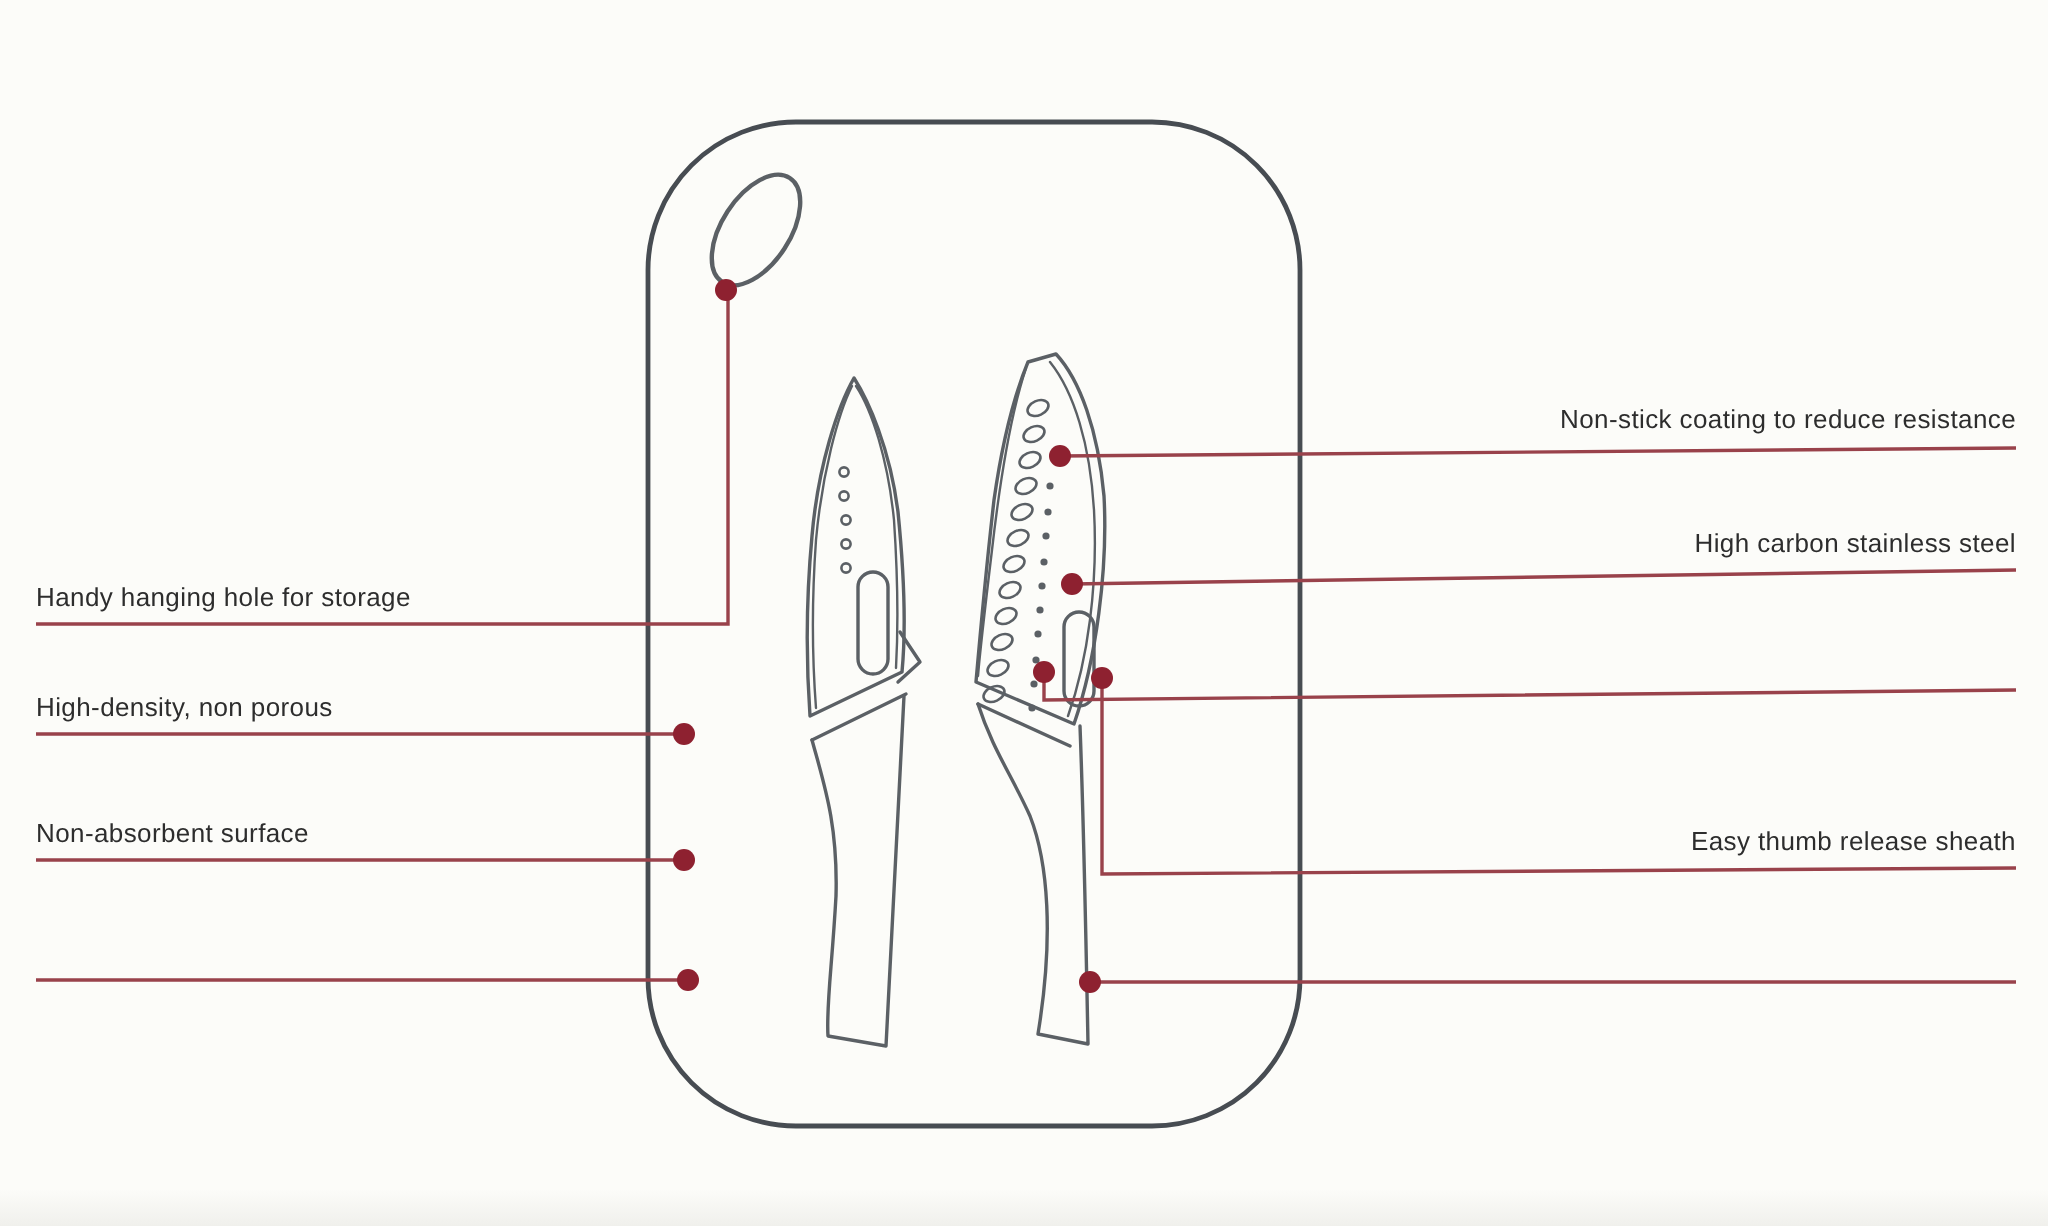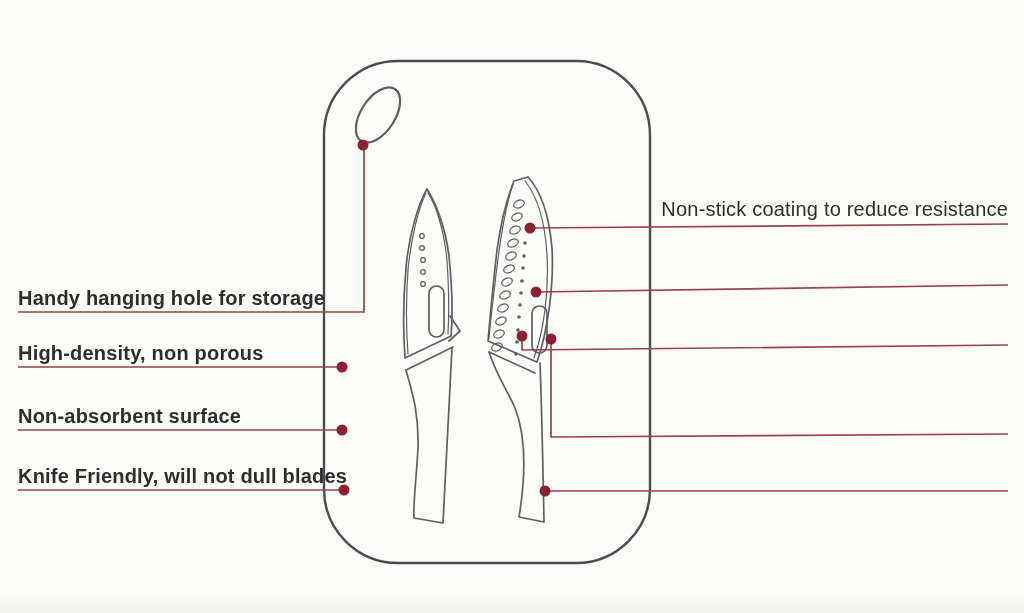--- a/index.html
+++ b/index.html
@@ -23,24 +23,24 @@
   .stage svg{position:absolute;left:0;top:0;}
   .board-line{stroke:var(--outline-gray);stroke-width:2.4;fill:none;stroke-linejoin:round;}
   .gray-line{stroke:var(--knife-gray);stroke-width:1.7;fill:none;stroke-linecap:round;stroke-linejoin:round;}
   .gray-thin{stroke:var(--knife-gray);stroke-width:1.2;fill:none;stroke-linecap:round;}
   .ring{stroke:var(--knife-gray);stroke-width:1.3;fill:none;}
   .gray-dot{fill:var(--knife-gray);}
   .red-line{stroke:var(--leader-line-red);stroke-width:1.7;fill:none;stroke-linejoin:miter;}
   .red-dot{fill:var(--marker-dot-red);}
   .callout{
     position:absolute;
-    font-size:20px;line-height:21px;color:var(--text);
+    font-size:13px;line-height:21px;color:var(--text);
     white-space:nowrap;letter-spacing:0.2px;
   }
-  .callout.left{left:18px;text-align:center;font-weight:bold;}
+  .callout.left{left:18px;text-align:center;}
   .callout.right{right:16px;text-align:right;}
 </style>
 </head>
 <body>
 
 <div class="stage">
 
   <svg width="1024" height="613" viewBox="0 0 1024 613">
 
     <g>
@@ -123,17 +123,18 @@
       <circle class="red-dot" cx="536" cy="292" r="5.5"></circle>
       <circle class="red-dot" cx="522" cy="336" r="5.5"></circle>
       <circle class="red-dot" cx="551" cy="339" r="5.5"></circle>
       <circle class="red-dot" cx="545" cy="491" r="5.5"></circle>
     </g>
   </svg>
 
   <div class="callout left" style="top:288px">Handy hanging hole for storage</div>
   <div class="callout left" style="top:343px">High-density, non porous</div>
   <div class="callout left" style="top:406px">Non-absorbent surface</div>
-  <div class="callout left" style="top:466px">Knife Friendly, will not dull blades</div>
 
   <div class="callout right" style="top:199px">Non-stick coating to reduce resistance</div>
+  <div class="callout right" style="top:261px">High carbon stainless steel</div>
+  <div class="callout right" style="top:410px">Easy thumb release sheath</div>
 
 </div>
 
 </body></html>

